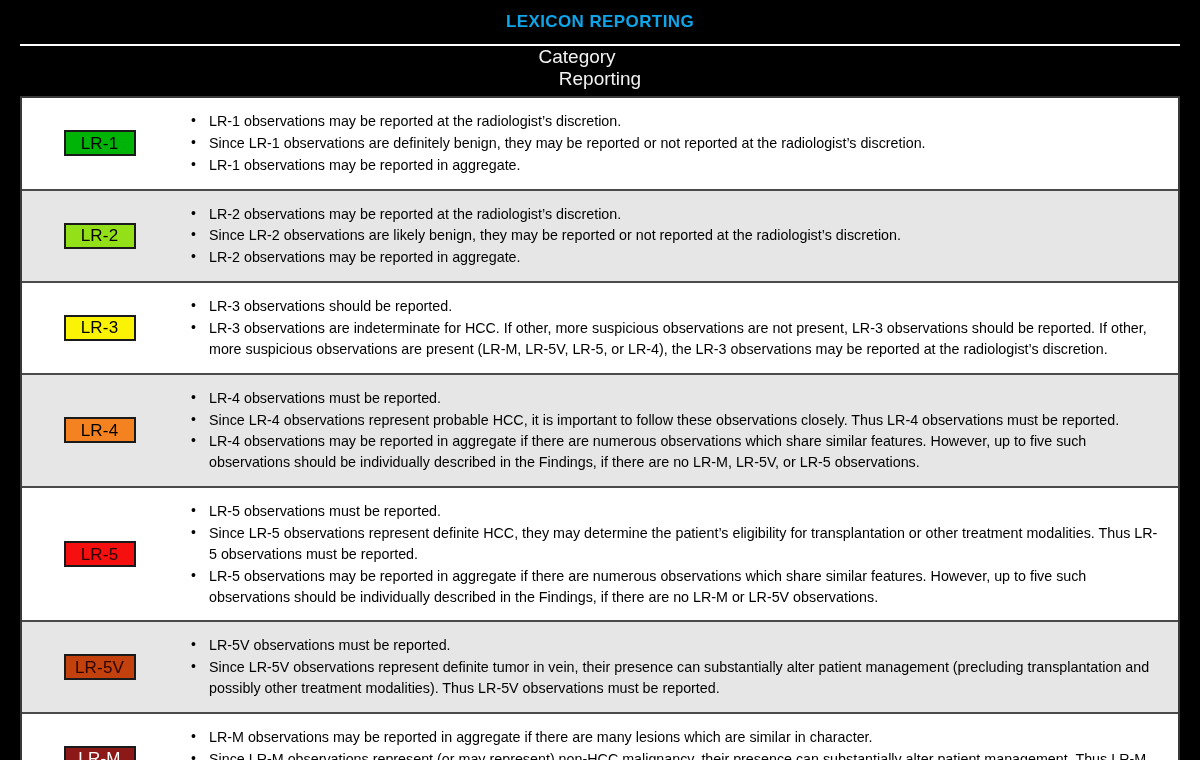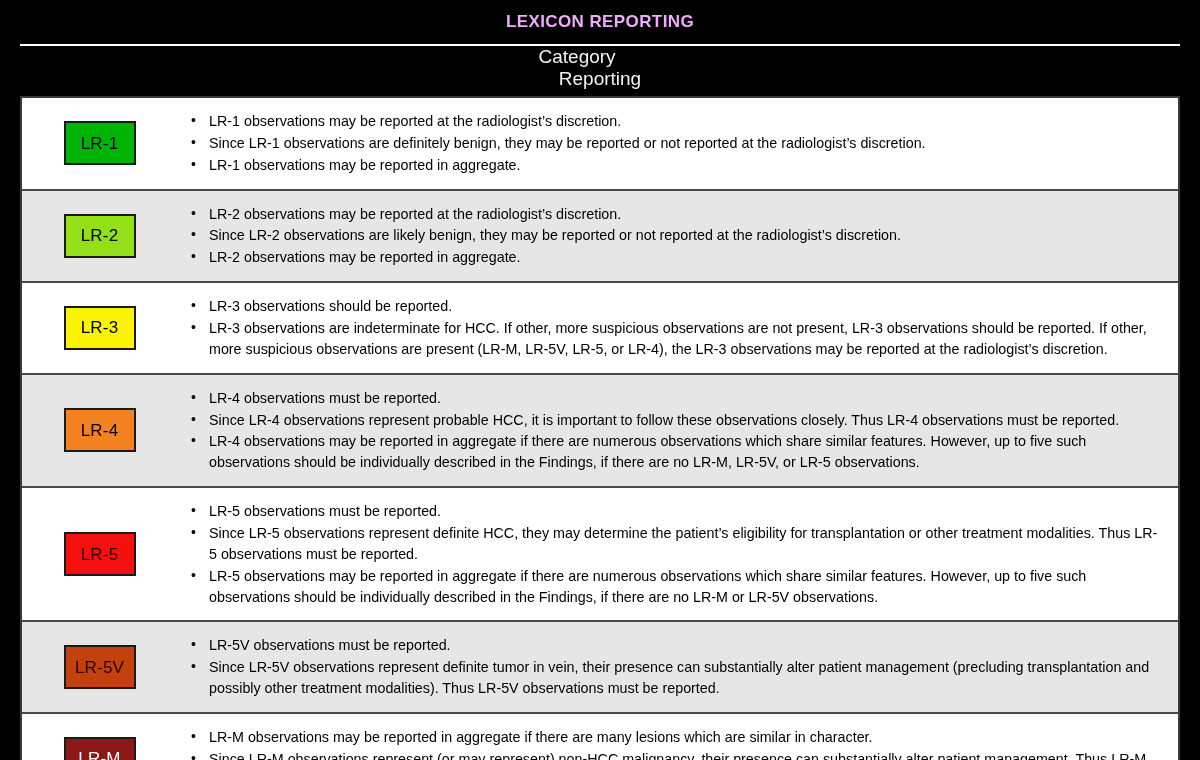--- a/index.html
+++ b/index.html
@@ -18,21 +18,21 @@
 
   
   .title-bar {
     width: 1200px;
     height: 44px;
     display: flex;
     align-items: center;
     justify-content: center;
   }
   .title-text {
-    color: #f0abfc;
+    color: #0ea5e9;
     font-family: "Liberation Sans", sans-serif;
     font-weight: bold;
     font-size: 17px;
     letter-spacing: 0.4px;
   }
 
   
   .head-rule {
     width: 1160px;
     margin: 0 auto;
@@ -81,21 +81,21 @@
   .cell-cat {
     width: 155px;
     flex: 0 0 155px;
     display: flex;
     align-items: center;
     justify-content: center;
     padding: 8px 0;
   }
   .badge {
     width: 72px;
-    height: 44px;
+    height: 26px;
     display: flex;
     align-items: center;
     justify-content: center;
     border: 2px solid #1a1a1a;
     font-family: "Liberation Sans", sans-serif;
     font-size: 17px;
     line-height: 1;
     letter-spacing: 0.2px;
   }
 

